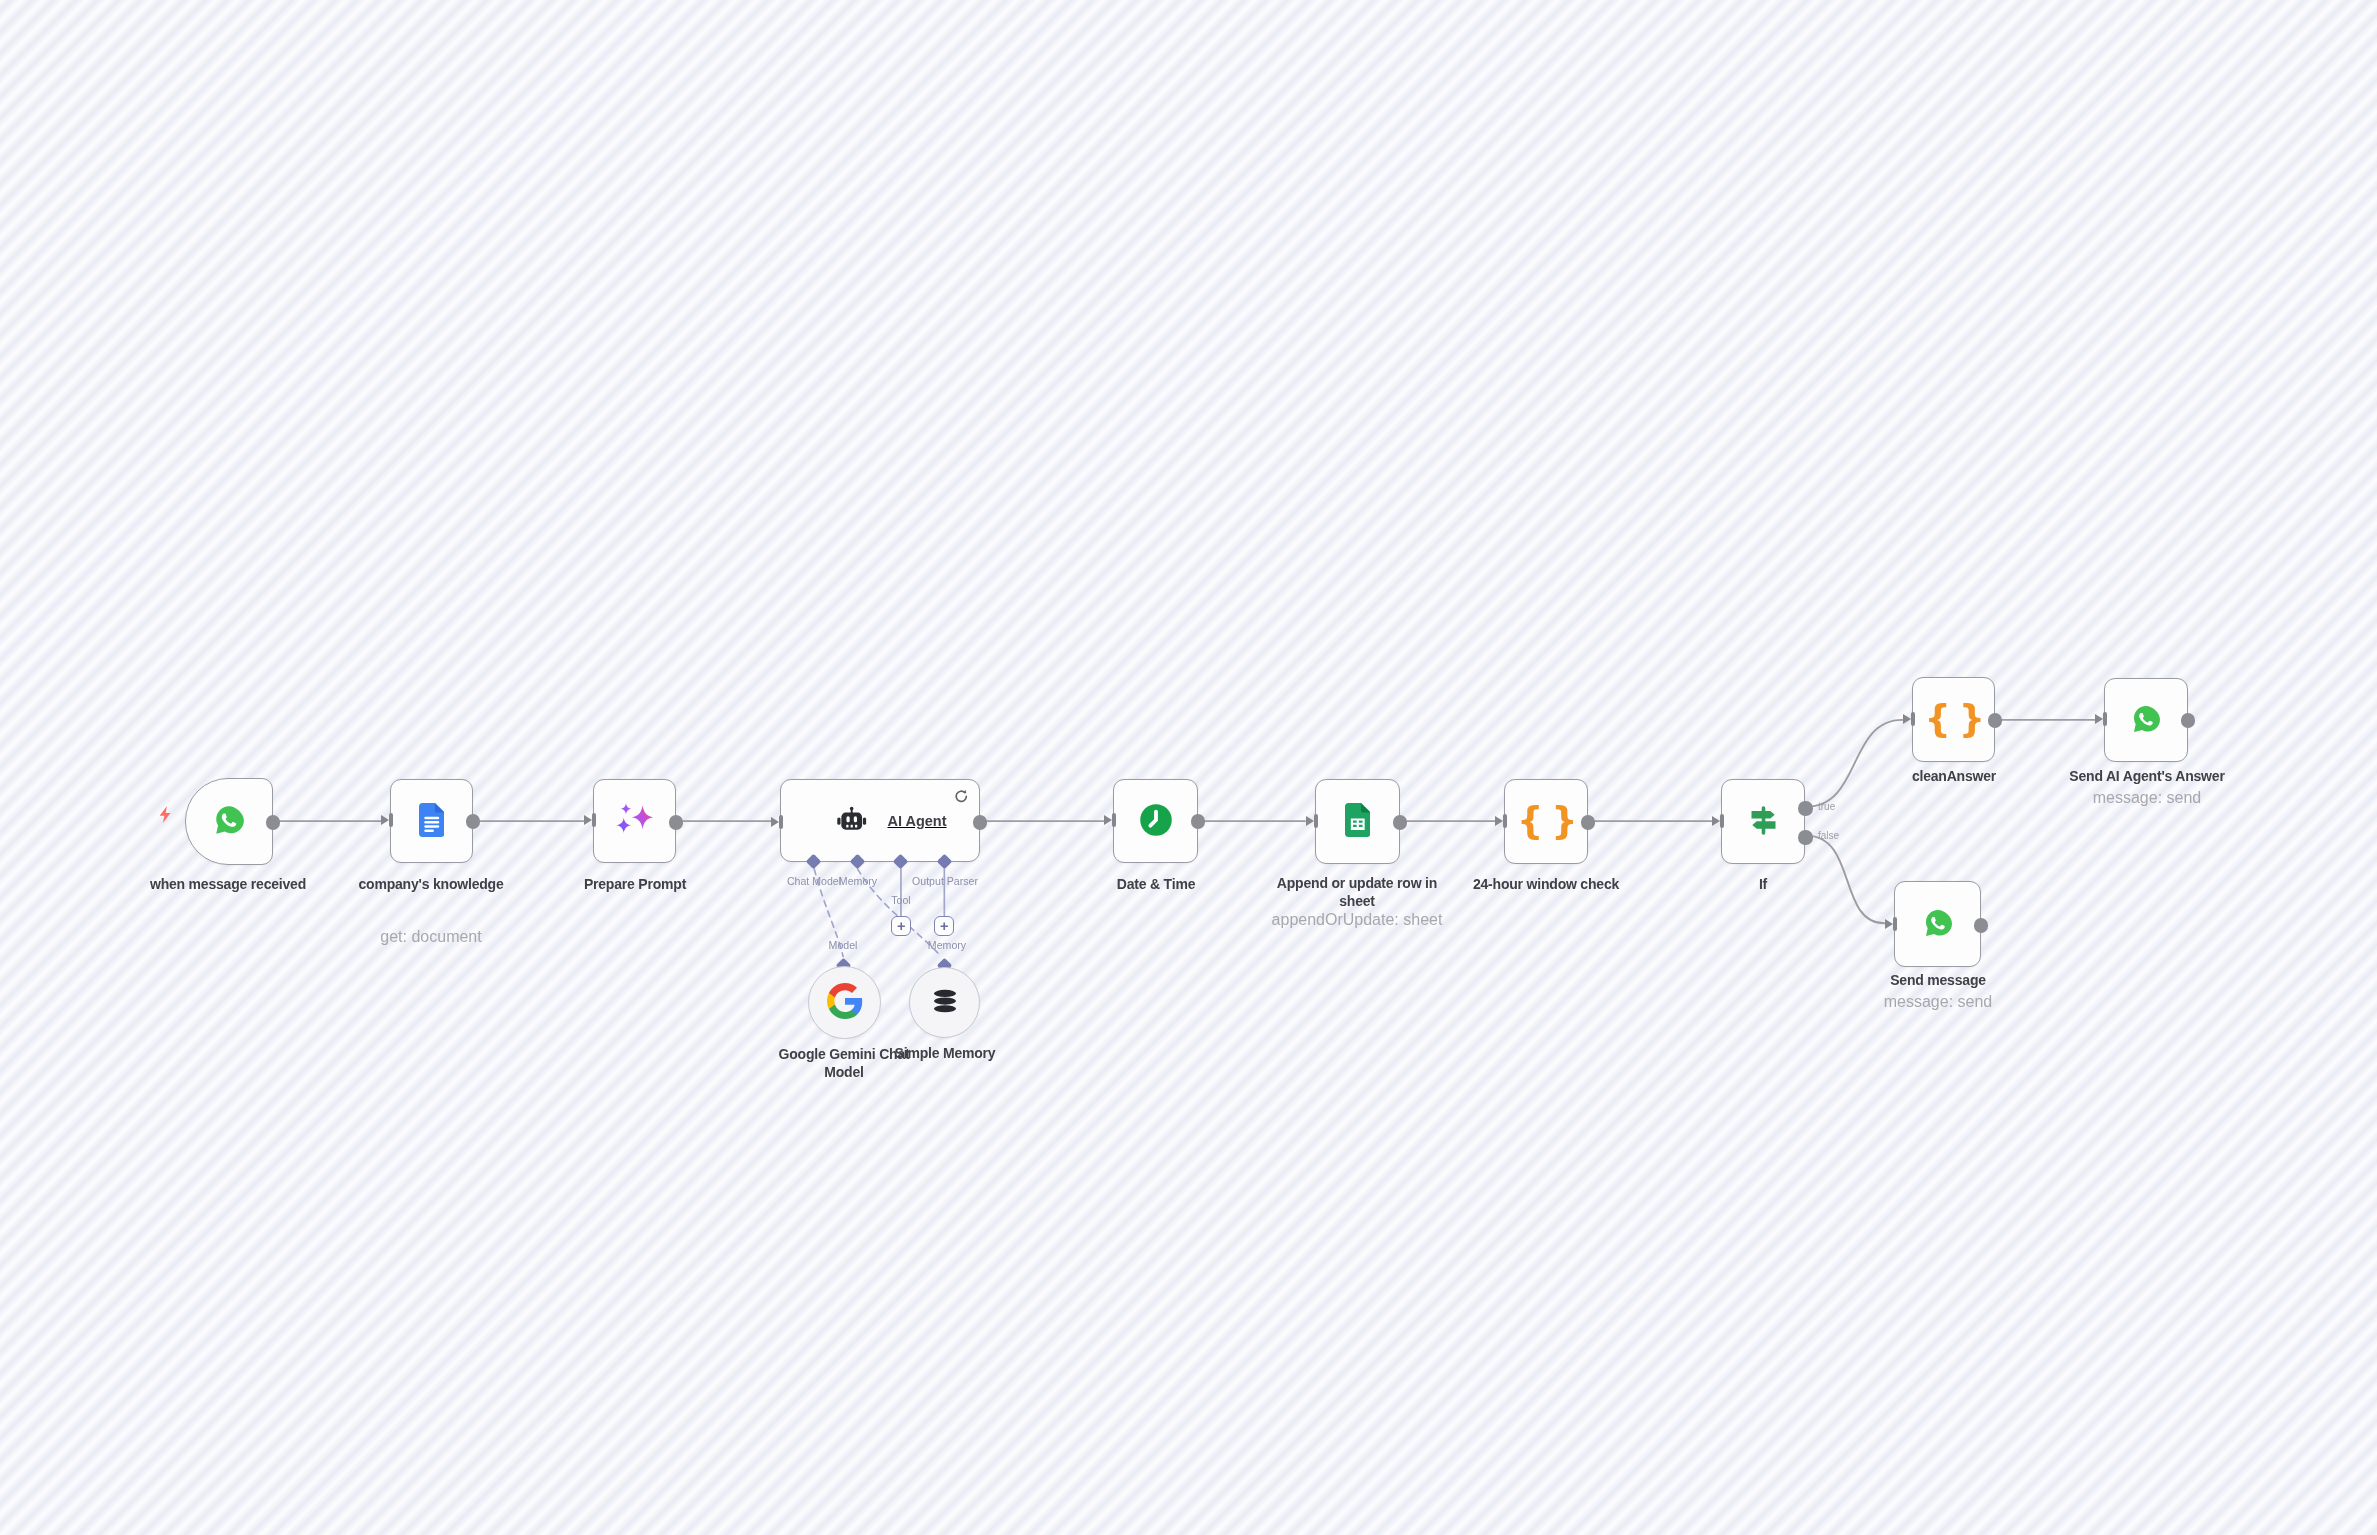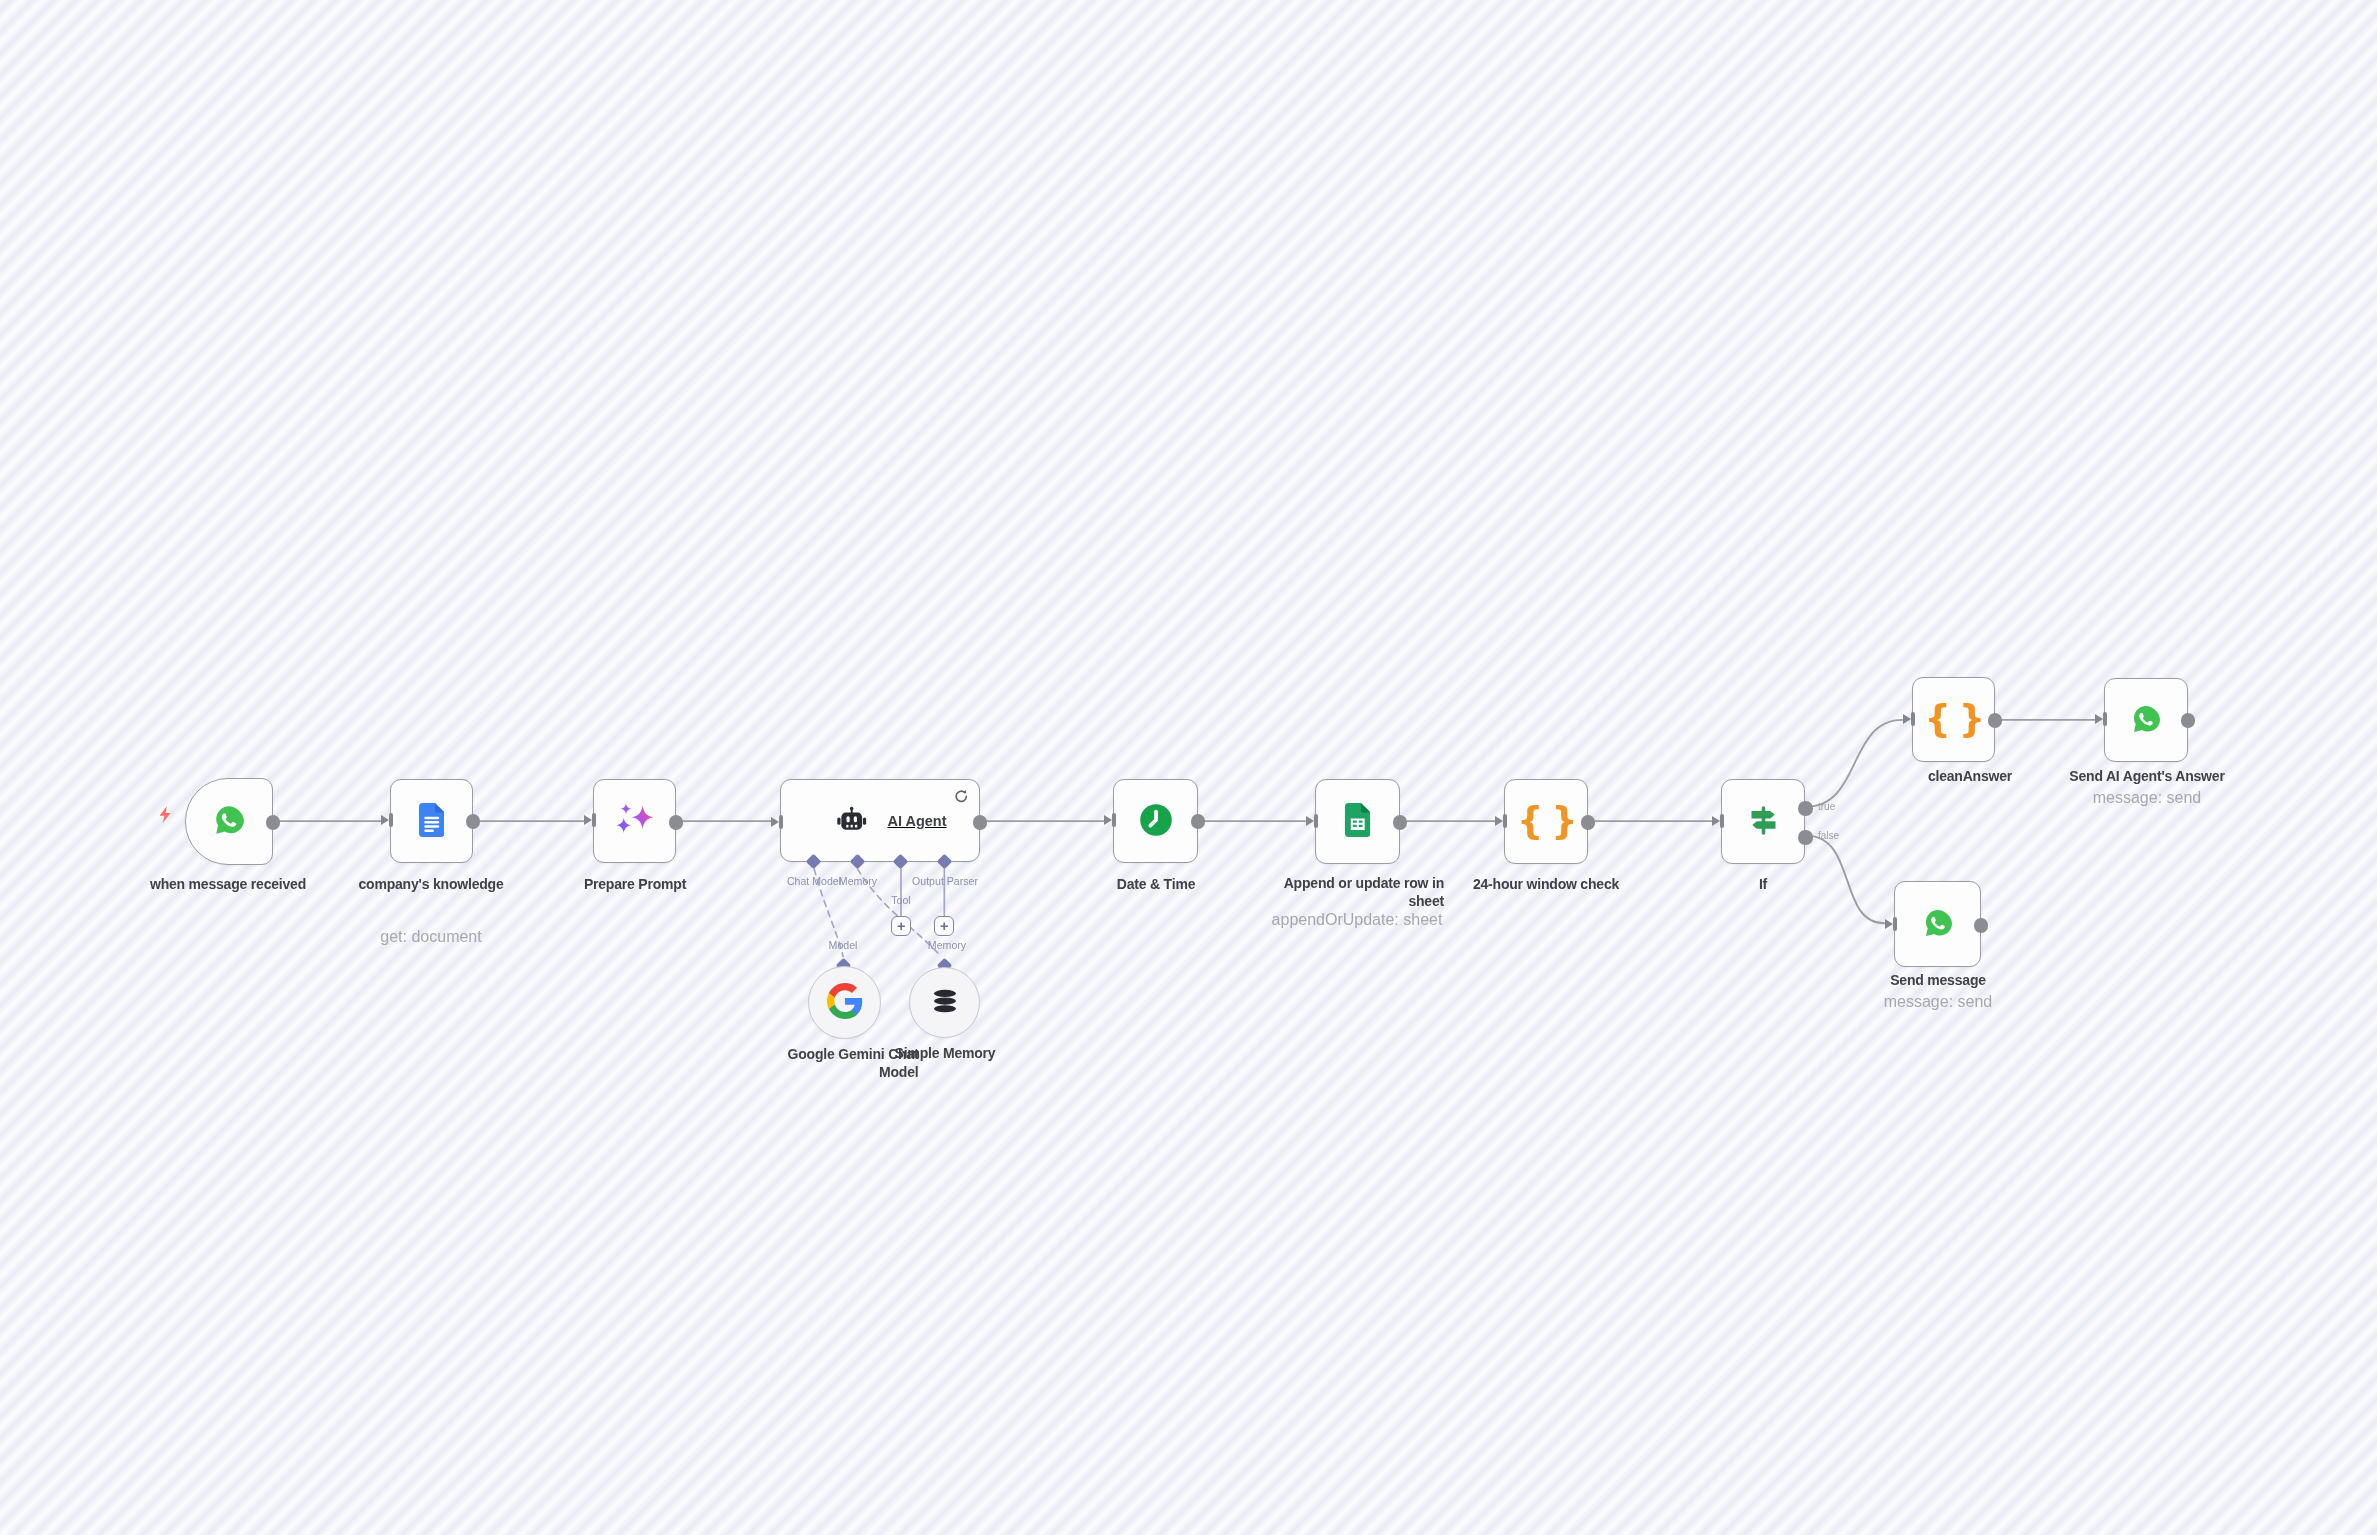--- a/index.html
+++ b/index.html
@@ -20,21 +20,21 @@
     box-shadow:0 0.9px 2.6px rgba(60,64,80,.06);
   }
   .trigger{border-radius:43px 11px 11px 43px;}
   .circle-node{border-radius:50%;background:#f5f5f8;border-color:#c6c8d1;}
   .agent{justify-content:center;padding-left:19px;gap:16px;text-decoration:underline;}
   .agent-title{font-size:14.5px;font-weight:700;color:#3f4147;}
   .nlabel{
     position:absolute;transform:translateX(-50%);text-align:center;
     font-size:14px;font-weight:700;color:#3f4147;white-space:nowrap;letter-spacing:-0.2px;
   }
-  .wrap{white-space:normal;line-height:1.3;text-align:right;}
+  .wrap{white-space:normal;line-height:1.3;}
   .nsub{position:absolute;transform:translateX(-50%);text-align:right;font-size:16px;color:#a6a8ae;white-space:nowrap;}
   .plabel{position:absolute;transform:translateX(-50%);font-size:10.6px;color:#8d90ab;white-space:nowrap;}
   .blabel{position:absolute;font-size:10px;color:#9a9da5;white-space:nowrap;}
   .diamond{position:absolute;width:11px;height:11px;background:#767cb2;transform:rotate(45deg);border-radius:2.1px;}
   .plusbox{
     position:absolute;width:20.4px;height:20.4px;box-sizing:border-box;
     border:1.7px solid #7e82b4;border-radius:6px;background:#fdfdfe;
     color:#696e9c;font-size:14.5px;font-weight:700;display:flex;align-items:center;justify-content:center;line-height:1;
   }
   .dot{position:absolute;width:14.5px;height:14.5px;border-radius:50%;background:#8b8d92;}
@@ -263,21 +263,21 @@
   <div class="nlabel" style="left:1763px;top:876px;">If</div>
 
   <div class="node" style="left:1912px;top:677px;width:83px;height:85px;">
     <span class="port" style="top:34px;">
         <span class="tri"></span>
         <span class="bar"></span>
       </span>
     <span class="braces">{ }</span>
     <span class="dot" style="right:-8px;top:35px;"></span>
   </div>
-  <div class="nlabel" style="left:1954px;top:768px;margin-left:16px;">cleanAnswer</div>
+  <div class="nlabel" style="left:1954px;top:768px;">cleanAnswer</div>
 
   <div class="node" style="left:2104px;top:678px;width:84px;height:84px;">
     <span class="port" style="top:33px;">
         <span class="tri"></span>
         <span class="bar"></span>
       </span>
     <span>
       <svg width="32" height="32" viewBox="0 0 32 32">
         <path fill="#40c351" d="M16 3C9.4 3 4 8.4 4 15c0 2.2.6 4.3 1.7 6.1L4 29l8.1-2.1c1.8 1 3.8 1.5 5.9 1.5 6.6 0 12-5.4 12-12S22.6 3 16 3z"></path>
         <path fill="#fff" d="M22.3 18.9c-.3-.2-2-1-2.3-1.1-.3-.1-.5-.2-.8.2-.2.3-.9 1.1-1 1.3-.2.2-.4.2-.7.1-.3-.2-1.4-.5-2.7-1.7-1-.9-1.7-2-1.9-2.3-.2-.3 0-.5.1-.7l.5-.6c.2-.2.2-.3.3-.6.1-.2 0-.4 0-.6-.1-.2-.8-1.8-1-2.5-.3-.6-.6-.5-.8-.5h-.7c-.2 0-.6.1-.9.4-.3.3-1.2 1.1-1.2 2.8s1.2 3.2 1.4 3.5c.2.2 2.4 3.6 5.7 5 .8.3 1.4.5 1.9.7.8.2 1.5.2 2.1.1.6-.1 2-.8 2.2-1.6.3-.8.3-1.4.2-1.6-.1-.1-.3-.2-.6-.4z"></path>

